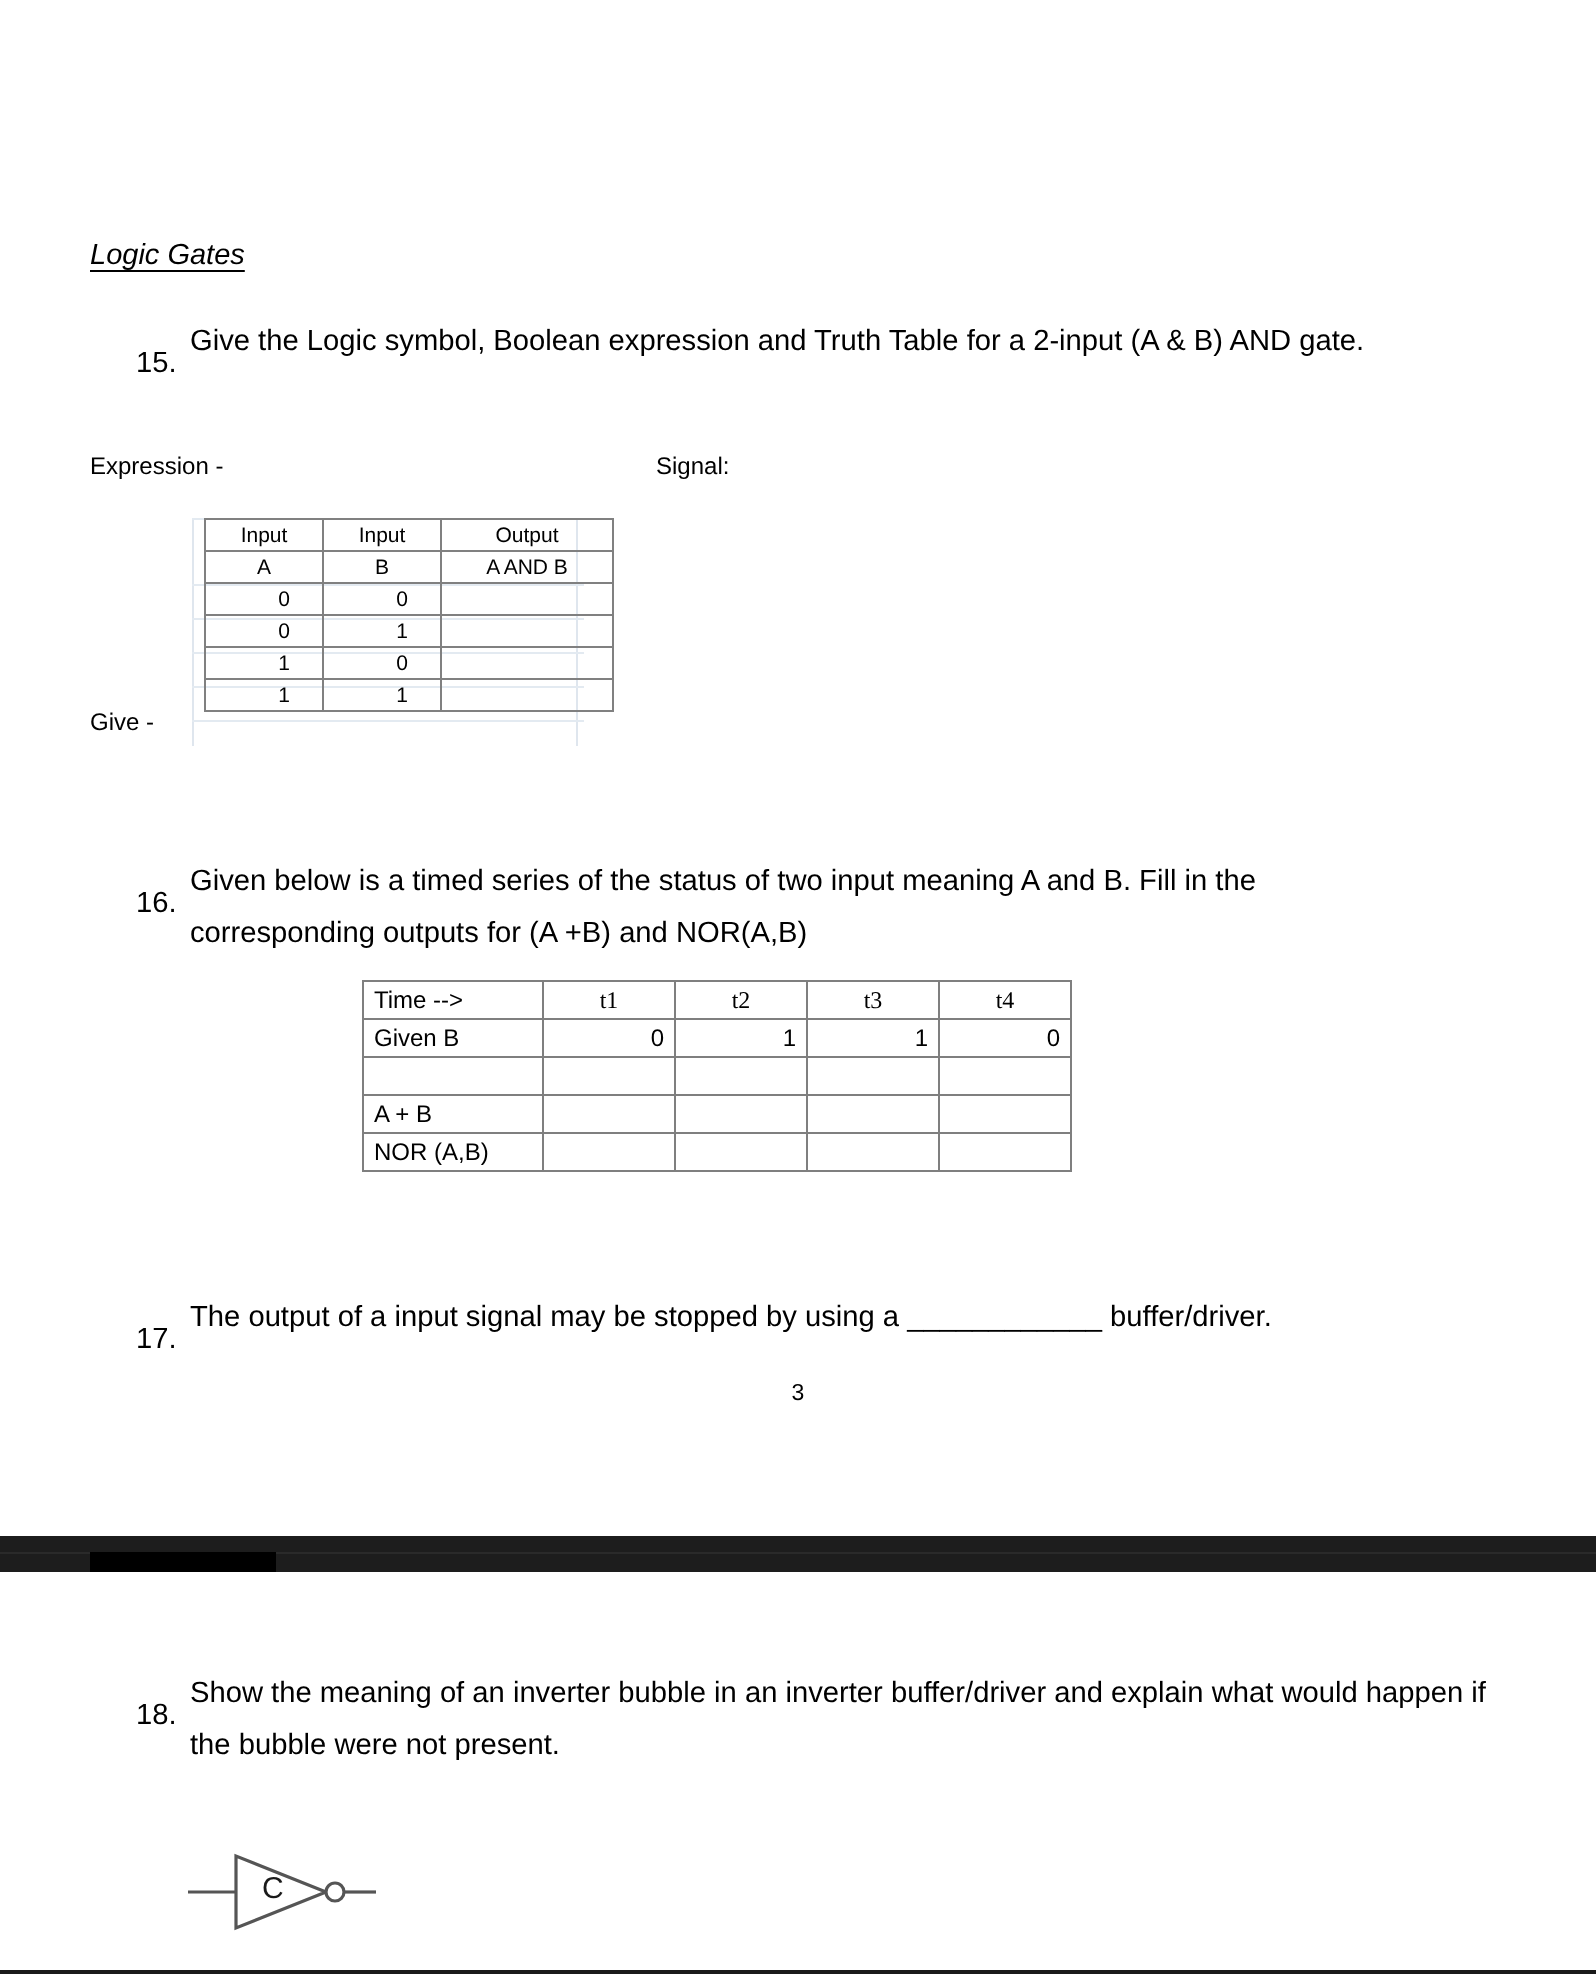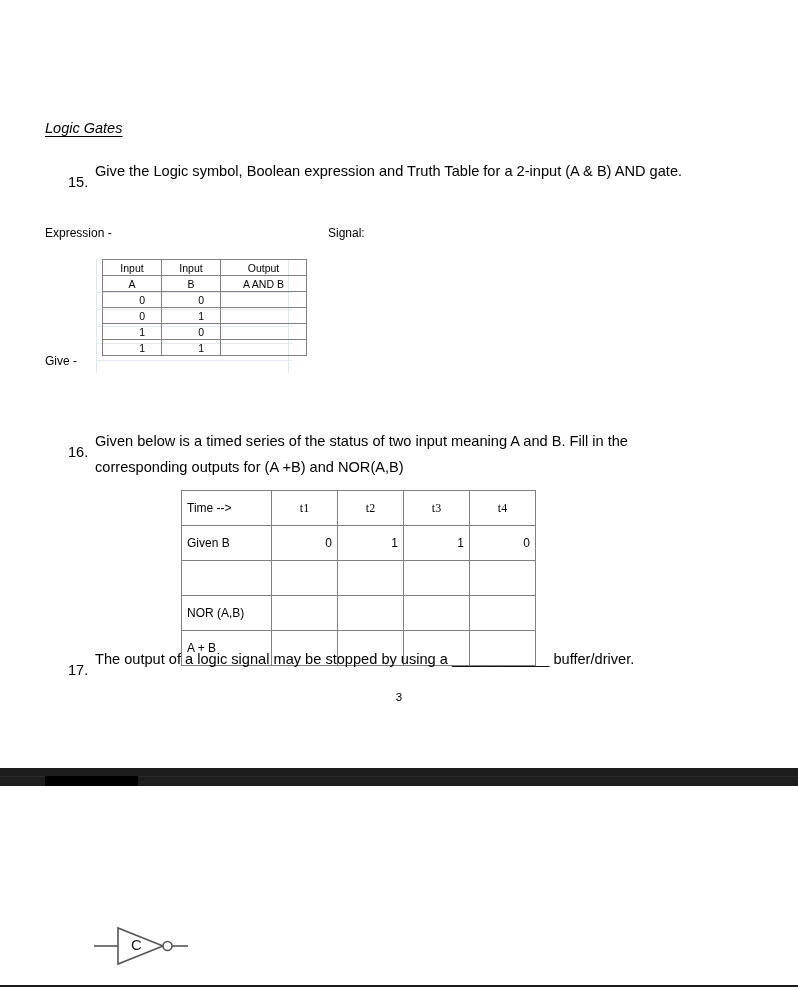--- a/index.html
+++ b/index.html
@@ -123,21 +123,21 @@
   
   table.timing {
     position: absolute;
     left: 181px;
     top: 490px;
     border-collapse: collapse;
     table-layout: fixed;
   }
   table.timing td {
     border: 1px solid #7f7f7f;
-    height: 35px;
+    height: 19px;
     font-size: 12px;
     line-height: 17px;
     padding: 0 5px;
     box-sizing: border-box;
     margin-top: 31px;
   }
   table.timing td.lbl {
     width: 90px;
     text-align: left;
   }
@@ -278,47 +278,51 @@
       <td class="val">0</td>
     </tr>
     <tr>
       <td class="lbl"></td>
       <td class="val"></td>
       <td class="val"></td>
       <td class="val"></td>
       <td class="val"></td>
     </tr>
     <tr>
+      <td class="lbl">A + B</td>
+      <td class="val"></td>
+      <td class="val"></td>
+      <td class="val"></td>
+      <td class="val"></td>
+    </tr>
+    <tr>
       <td class="lbl">NOR (A,B)</td>
-      <td class="val"></td>
-      <td class="val"></td>
-      <td class="val"></td>
-      <td class="val"></td>
-    </tr>
-    <tr>
-      <td class="lbl">A + B</td>
       <td class="val"></td>
       <td class="val"></td>
       <td class="val"></td>
       <td class="val"></td>
     </tr>
   </tbody>
     </table>
 
   <div class="q-block" style="left:68px; top:646px; width:690px;">
     <span class="q-num">17.</span>
-    <span class="q-text">The output of a logic signal may be stopped by using a ____________ buffer/driver.</span>
+    <span class="q-text">The output of a input signal may be stopped by using a ____________ buffer/driver.</span>
   </div>
 
   <div class="page-number">3</div>
 
   <div class="scan-band" style="top:768px; height:18px;"></div>
   <div class="scan-band-seam" style="left:0; top:776px; width:798px;"></div>
   <div class="scan-band-black" style="left:45px; top:776px; width:93px; height:10px;"></div>
 
+  <div class="q-block" style="left:68px; top:834px; width:680px;">
+    <span class="q-num">18.</span>
+    <span class="q-text">Show the meaning of an inverter bubble in an inverter buffer/driver and explain what would happen if the bubble were not present.</span>
+  </div>
 
   <div class="inverter">
     <svg width="110" height="60" viewBox="0 0 110 60">
 
       <line x1="6" y1="28" x2="30" y2="28" stroke="#555555" stroke-width="1.6"></line>
 
       <polygon points="30,10 30,46 75,28" fill="none" stroke="#555555" stroke-width="1.6"></polygon>
 
       <circle cx="79.5" cy="28" r="4.5" fill="#ffffff" stroke="#555555" stroke-width="1.6"></circle>
 

